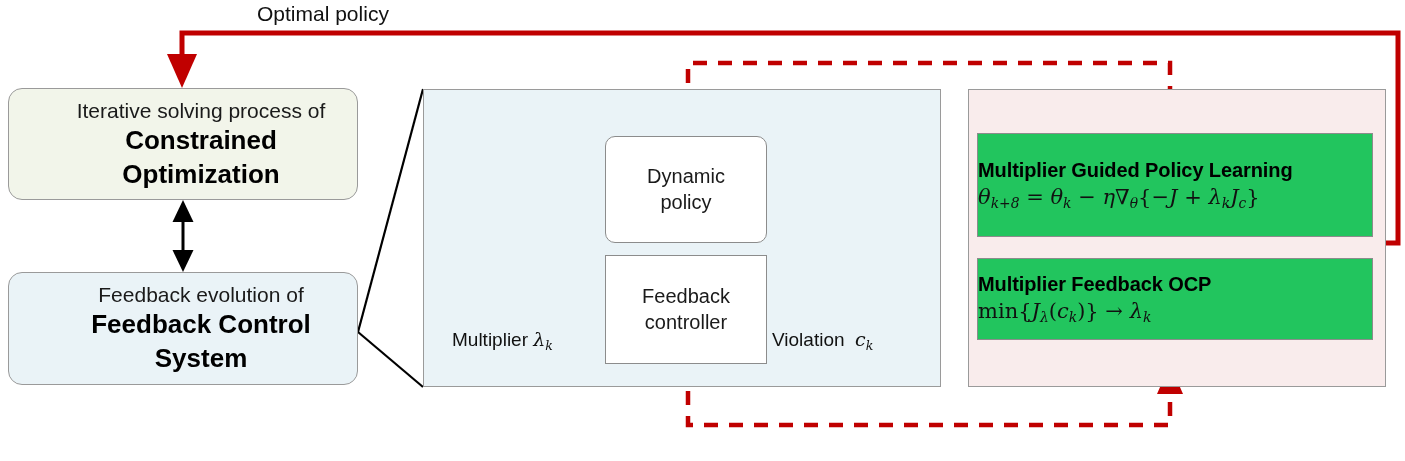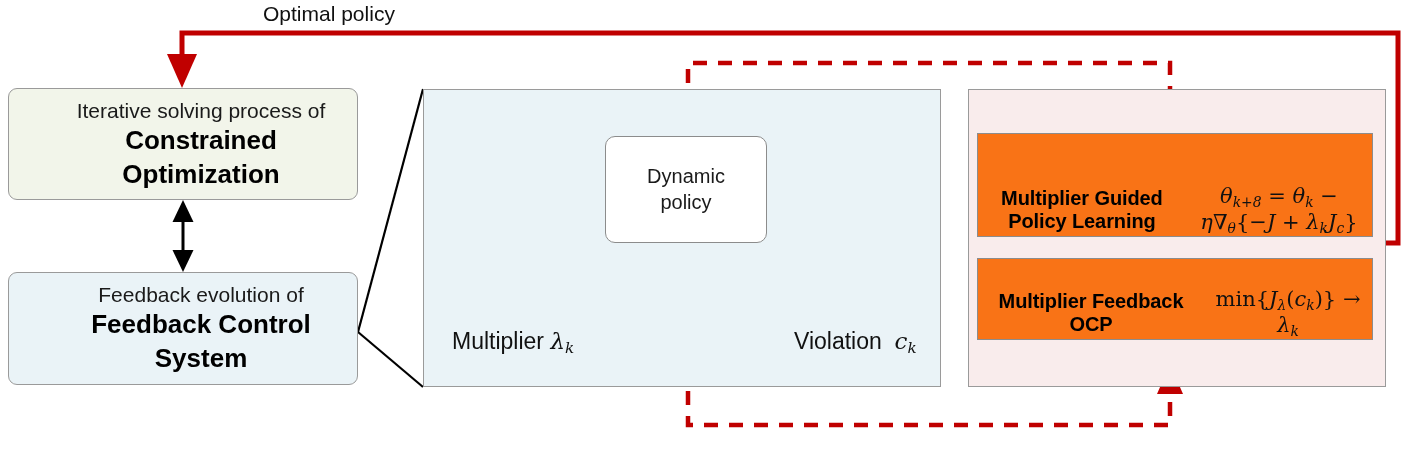--- a/index.html
+++ b/index.html
@@ -26,21 +26,21 @@
     width: 1405px;
     height: 461px;
     pointer-events: none;
   }
 
   
   .rbox {
     position: absolute;
     box-sizing: border-box;
     border: 1px solid #9a9a9a;
-    border-radius: 9px;
+    border-radius: 14px;
     display: flex;
     flex-direction: column;
     align-items: center;
     justify-content: center;
     text-align: center;
     line-height: 1.30;
     padding-left: 36px;
   }
   .rbox .l1 { font-size: 21px; color: #1a1a1a; font-weight: 400; }
   .rbox .l2 { font-size: 26px; color: #000000; font-weight: bold; }
@@ -73,43 +73,43 @@
     text-align: center;
     font-size: 20px;
     color: #1a1a1a;
     line-height: 1.28;
   }
   #block-dynamic-system  { left: 605px; top: 136px; width: 162px; height: 107px; border-radius: 10px; }
   #block-feedback-controller { left: 605px; top: 255px; width: 162px; height: 109px; }
 
   .sig-label {
     position: absolute;
-    font-size: 23px;
+    font-size: 19px;
     color: #111111;
     white-space: nowrap;
   }
   #label-multiplier { left: 452px; top: 328px; }
-  #label-violation  { left: 794px; top: 328px; }
+  #label-violation  { left: 772px; top: 328px; }
 
   
   #panel-algorithm {
     position: absolute;
     left: 968px; top: 89px; width: 418px; height: 298px;
     box-sizing: border-box;
     border: 1px solid #9a9a9a;
     background: #f9ecec;
   }
   .abox {
     position: absolute;
     box-sizing: border-box;
     border: 1px solid #8c8c8c;
-    background: #f97316;
+    background: #22c55e;
     display: flex;
-    flex-direction: row;
-    align-items: flex-end;
+    flex-direction: column;
+    align-items: flex-start;
     justify-content: center;
     text-align: center;
   }
   #box-policy-learning { left: 977px; top: 133px; width: 396px; height: 104px; }
   #box-feedback-ocp    { left: 977px; top: 258px; width: 396px; height: 82px; }
   .abox .title {
     font-size: 20px; font-weight: bold; color: #000; letter-spacing: -0.1px;
     margin-bottom: 3px;
   }
   .abox .formula {
@@ -121,21 +121,21 @@
   .formula sub {
     font-size: 0.66em;
     vertical-align: -0.28em;
     font-style: italic;
   }
   .formula .up { font-style: normal; }
 
   
   #label-optimal-policy {
     position: absolute;
-    left: 263px; top: 2px;
+    left: 257px; top: 2px;
     font-size: 21px;
     color: #111111;
     white-space: nowrap;
   }
 </style>
 </head>
 <body>
 
 <div id="stage">
 
@@ -200,20 +200,26 @@
 
   <div id="panel-control-loop"></div>
 
   <div class="iblock" id="block-dynamic-system">
     <span>
       <span>Dynamic</span><br>
       <span>policy</span>
     </span>
   </div>
 
+  <div class="iblock" id="block-feedback-controller">
+    <span>
+      <span>Feedback</span><br>
+      <span>controller</span>
+    </span>
+  </div>
 
   <div class="sig-label" id="label-multiplier">
     <span>Multiplier</span>
     <span class="formula" style="font-family:'DejaVu Serif',serif;">
       <i>λ</i><sub>k</sub>
     </span>
   </div>
 
   <div class="sig-label" id="label-violation">
     <span>Violation</span>&nbsp;

